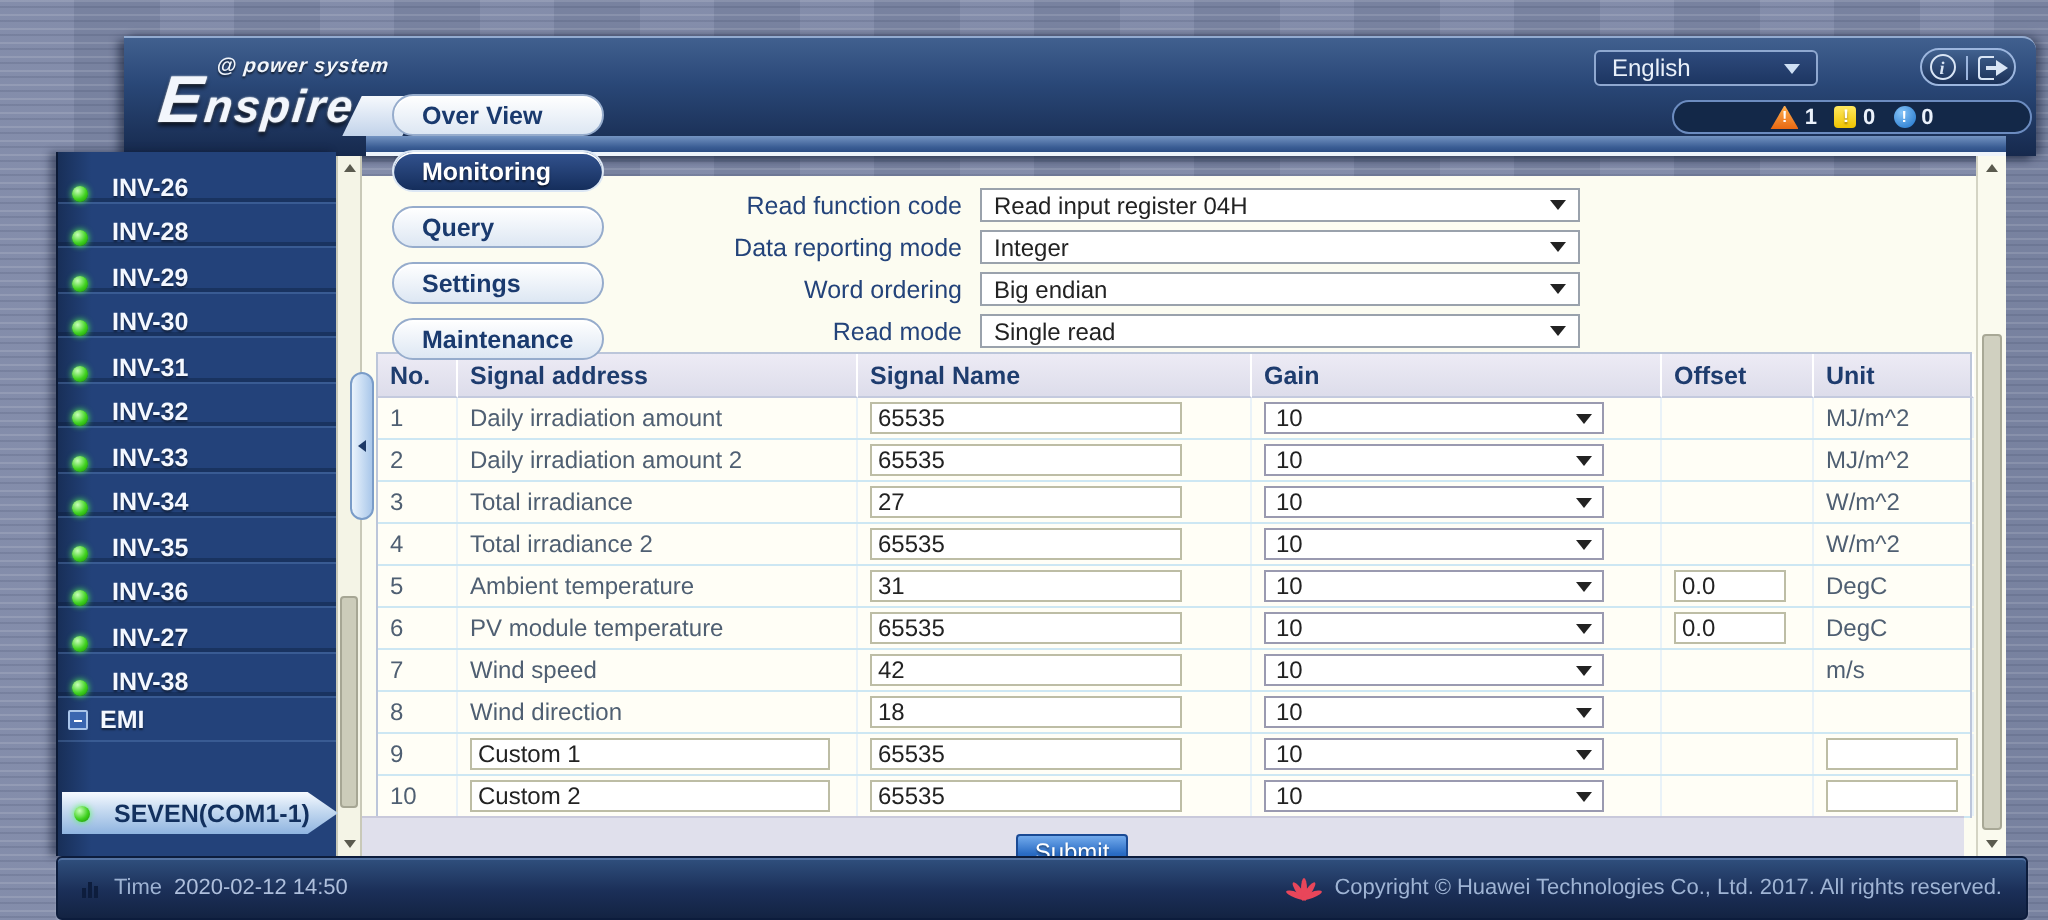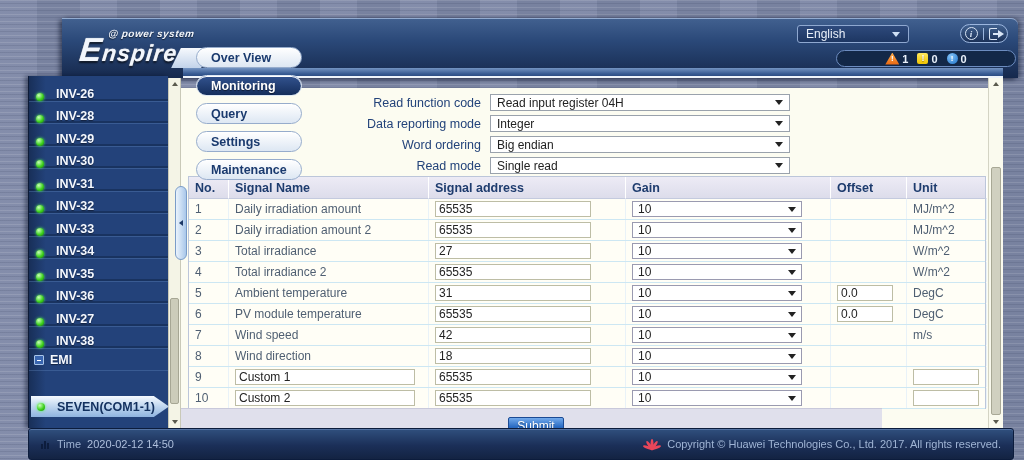--- a/index.html
+++ b/index.html
@@ -112,21 +112,21 @@
   .th { display:flex; align-items:center; padding-left:6px; color:#1e3c6e; font-weight:bold; font-size:12.5px;
     border-right:1px solid #fff; border-bottom:1px solid #c4cade; white-space:nowrap; overflow:hidden; }
   .t-row { height:21px; border-bottom:1px solid #cde7f3; }
   .td { display:flex; align-items:center; padding-left:6px; font-size:12px; color:#4f5f72;
     border-right:1px solid #e9f2f8; white-space:nowrap; overflow:hidden; }
   .inp { height:16px; border:1px solid #bdbda5; background:#fff; font-size:12px; color:#222; padding:0 3px;
     font-family:"Liberation Sans", sans-serif; }
   .addr-inp { width:156px; } .name-inp { width:180px; } .off-inp { width:56px; } .unit-inp { width:66px; }
   .gain-sel { width:170px; height:16px; background:#fff; border:1px solid #9a9ab0;
     display:flex; align-items:center; justify-content:space-between; padding:0 5px; font-size:12px; color:#222; cursor:pointer; }
-  .bottom-strip { position:absolute; left:0; top:320px; width:701px; height:30px; background:#e0e0ec; border-top:1px solid #c9c9db; }
+  .bottom-strip { position:absolute; left:0; top:320px; width:801px; height:30px; background:#e0e0ec; border-top:1px solid #c9c9db; }
   .submit-btn { position:absolute; left:327px; top:8px; width:56px; height:18px;
     background:linear-gradient(#72aaec 0%,#2a6cc4 55%,#1e56a8 100%); border:1px solid #1a4a94; border-radius:2px;
     color:#fff; font-size:12px; display:flex; align-items:center; justify-content:center;
     text-shadow:0 1px 1px rgba(0,0,0,.4); cursor:pointer; }
   
   .main-scroll { position:absolute; left:988px; top:78px; width:15px; height:350px; background:#fafaee; border-left:1px solid #d4d4c4; }
   .main-thumb { position:absolute; left:2px; top:89px; width:10px; height:248px; background:#d0d0c0;
     border:1px solid #a8a896; border-radius:2px; cursor:pointer; }
   
   .footer { position:absolute; left:28px; top:428px; width:986px; height:32px;
@@ -301,22 +301,22 @@
     <span class="f-sel">
       <span class="f-val">Single read</span>
       <span class="caret-dn"></span>
     </span>
   </div>
     </div>
 
   <div class="tbl">
     <div class="t-head" id="thead">
         <span class="th">No.</span>
+        <span class="th">Signal address</span>
         <span class="th">Signal Name</span>
-        <span class="th">Signal address</span>
         <span class="th">Gain</span>
         <span class="th">Offset</span>
         <span class="th">Unit</span>
       </div>
     <div id="tbody">
         <div class="t-row">
     <span class="td">
             <span class="c-no">1</span>
           </span>
     <span class="td c-name">

